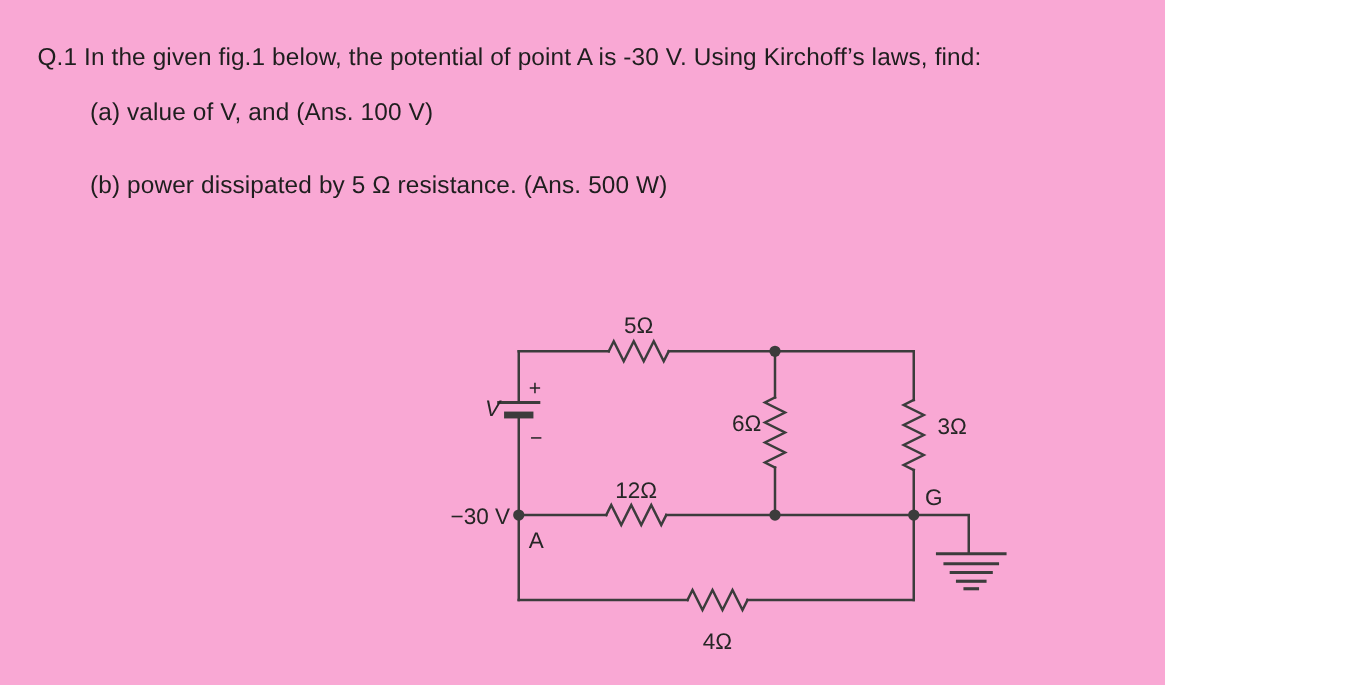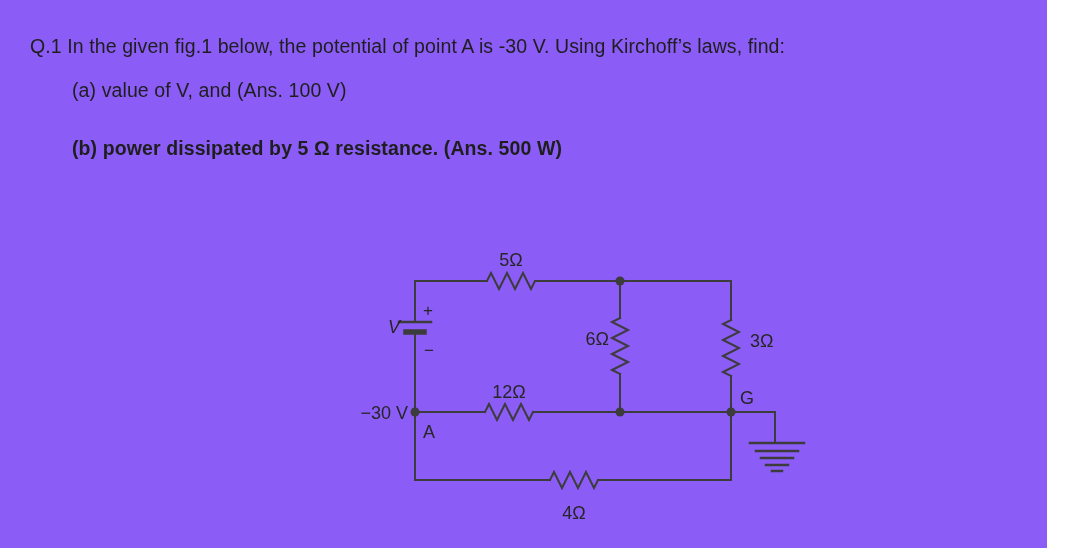--- a/index.html
+++ b/index.html
@@ -6,35 +6,35 @@
     margin: 0;
     padding: 0;
     width: 1080px;
     height: 548px;
     background: #ffffff;
     overflow: hidden;
     font-family: "Liberation Sans", sans-serif;
   }
   .page {
     position: relative;
-    width: 1047px;
+    width: 932px;
     height: 548px;
-    background: #8b5cf6;
+    background: #f9a8d4;
   }
   .qline {
     position: absolute;
     color: #1e1e1e;
     font-size: 19.5px;
     font-weight: 400;
     letter-spacing: 0.1px;
     white-space: nowrap;
   }
   .q-main  { left: 30px; top: 35px; }
   .q-parta { left: 72px; top: 79px; }
-  .q-partb { left: 72px; top: 137px; font-weight: bold; }
+  .q-partb { left: 72px; top: 137px; }
   svg.circuit {
     position: absolute;
     left: 0;
     top: 0;
     width: 1080px;
     height: 548px;
   }
   svg.circuit text {
     font-family: "Liberation Sans", sans-serif;
     font-size: 18px;

